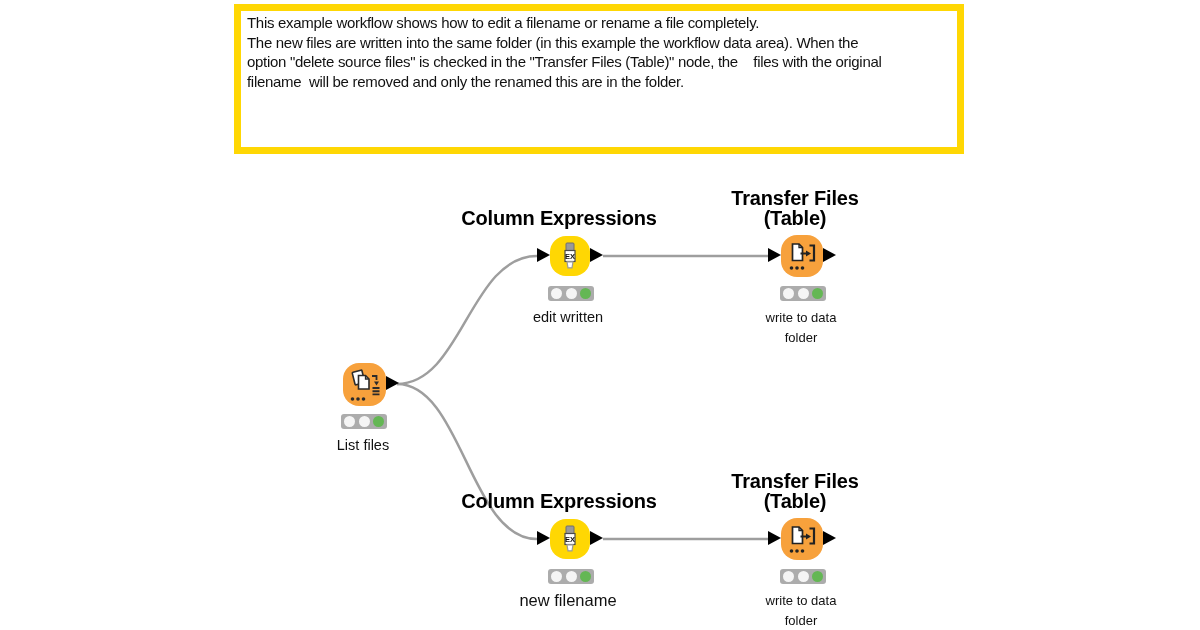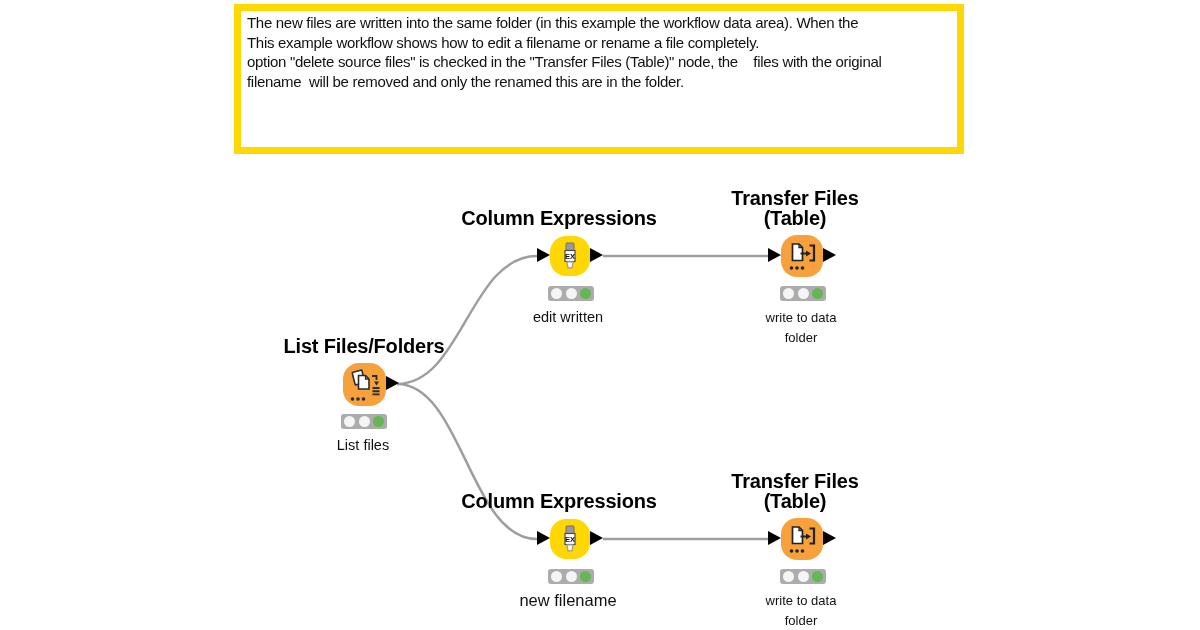--- a/index.html
+++ b/index.html
@@ -51,34 +51,33 @@
   .traffic .dot { width:11px; height:11px; border-radius:50%; }
   .traffic .dot.off { background:#F5F5F5; }
   .traffic .dot.on  { background:#64B754; }
 </style>
 </head>
 <body>
 
 <div id="canvas">
 
   <div class="annotation">
+    <div class="ann-line">This example workflow shows how to edit a filename or rename a file completely.</div>
     <div class="ann-line">The new files are written into the same folder (in this example the workflow data area). When the</div>
-    <div class="ann-line">This example workflow shows how to edit a filename or rename a file completely.</div>
     <div class="ann-line">option "delete source files" is checked in the "Transfer Files (Table)" node, the    files with the original</div>
     <div class="ann-line">filename  will be removed and only the renamed this are in the folder.</div>
   </div>
 
   <svg class="wires">
     <path d="M397 384 C462 384 470 256 537 256"></path>
     <path d="M397 384 C462 384 470 539 537 539"></path>
     <path d="M603 256 L768 256"></path>
     <path d="M603 539 L768 539"></path>
   </svg>
 
-  <div class="n-title" style="left:254px; top:336px;">List Files/Folders</div>
   <div class="node-icon orange" style="left:343px; top:363px; width:43px; height:43px;">
     <svg width="43" height="43" viewBox="0 0 43 43">
       <rect x="10.5" y="8" width="10" height="13" rx="1" transform="rotate(-14 15.5 14.5)" fill="#fff" stroke="#2b2b2b" stroke-width="1.6"></rect>
       <path d="M15.5 12.5 h7 l3.5 3.5 v10 h-10.5 z" fill="#fff" stroke="#2b2b2b" stroke-width="1.6"></path>
       <path d="M22.5 12.5 v3.5 h3.5" fill="none" stroke="#2b2b2b" stroke-width="1.3"></path>
       <path d="M29 13 h4.5 v4" fill="none" stroke="#2b2b2b" stroke-width="1.8"></path>
       <path d="M31 18.5 h5 l-2.5 4 z" fill="#2b2b2b"></path>
       <path d="M29.5 25 h7 M29.5 28.2 h7 M29.5 31.4 h7" stroke="#2b2b2b" stroke-width="1.9"></path>
       <circle cx="9.5" cy="36" r="1.8" fill="#2b2b2b"></circle>
       <circle cx="15" cy="36" r="1.8" fill="#2b2b2b"></circle>

